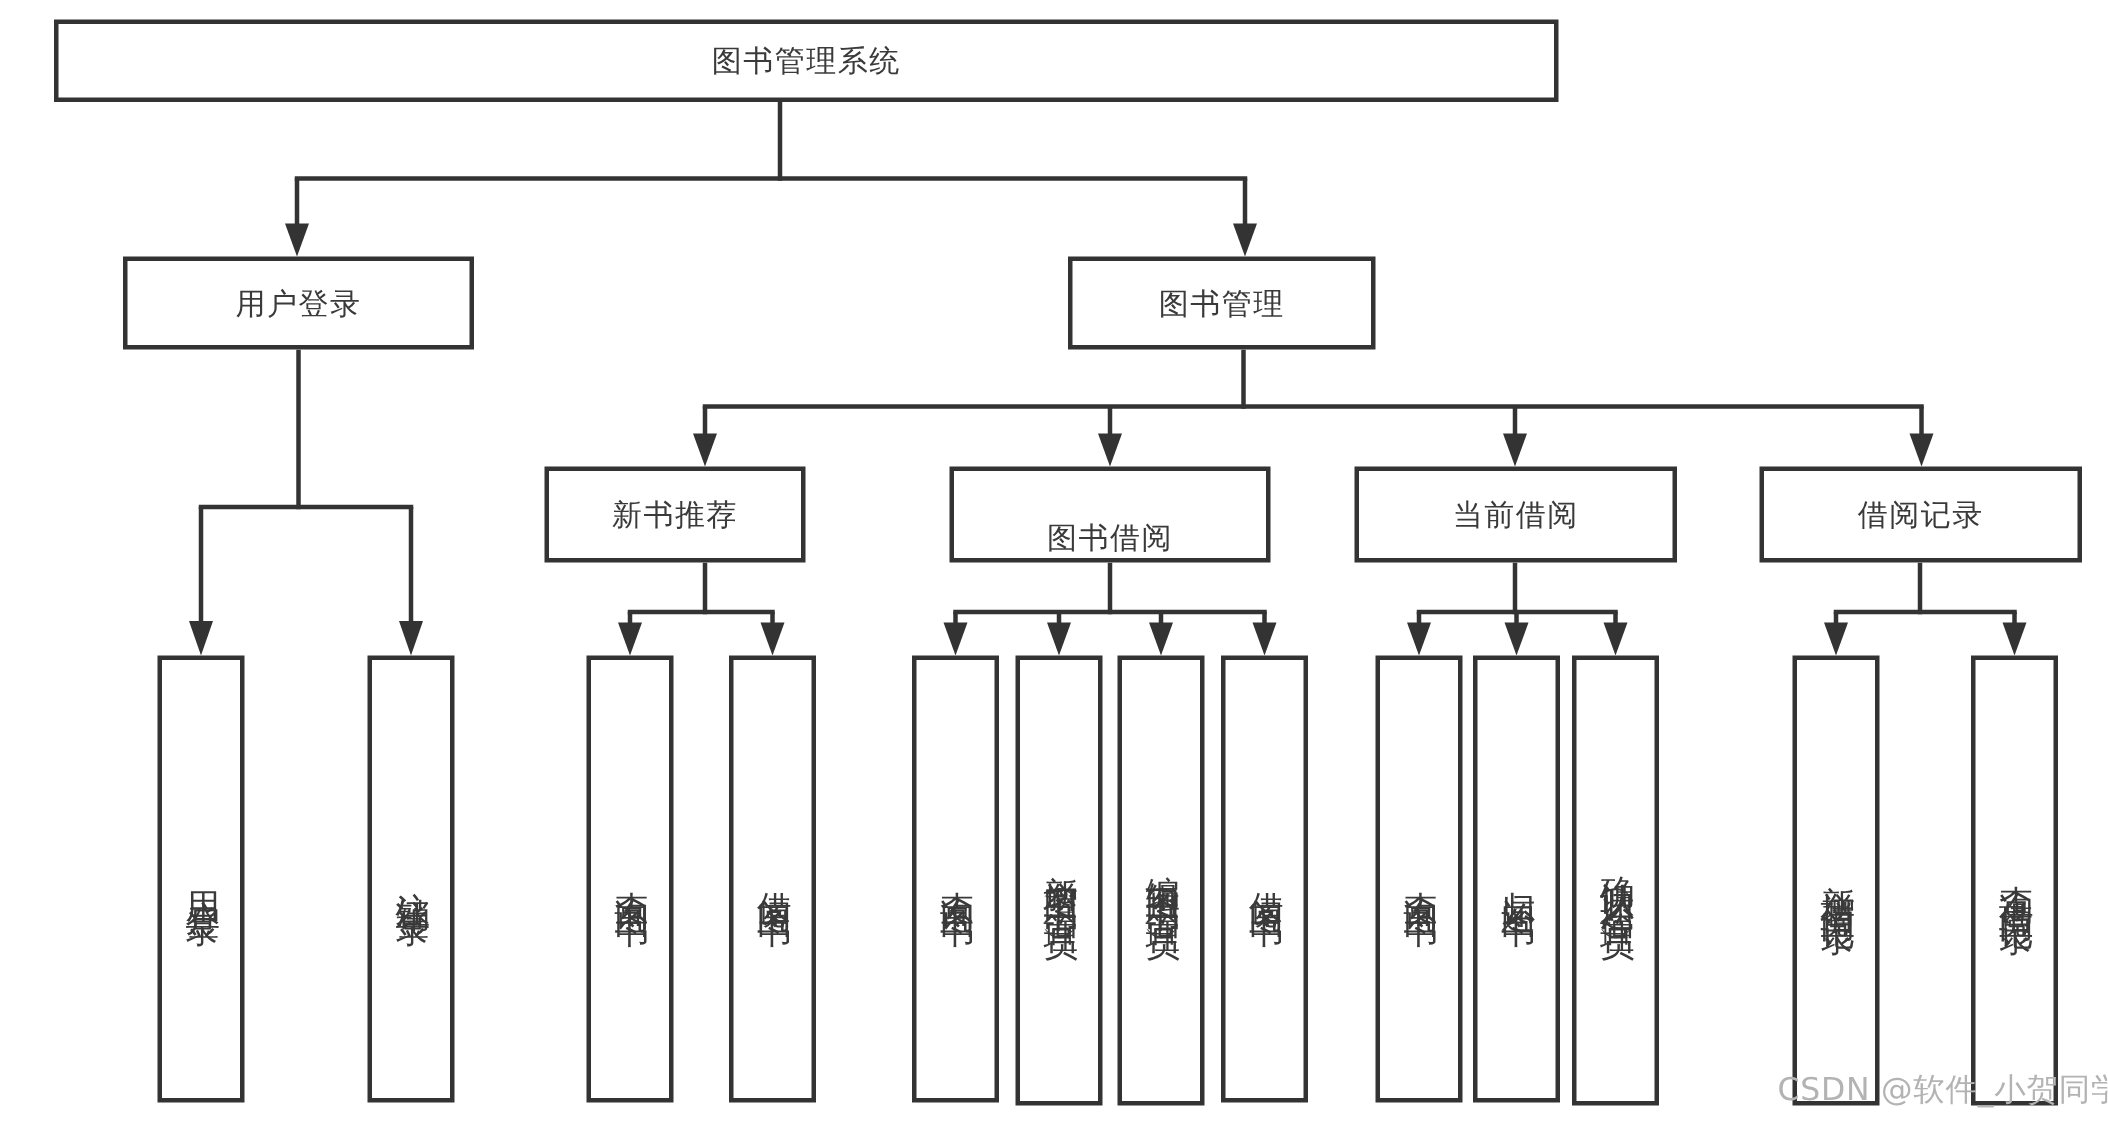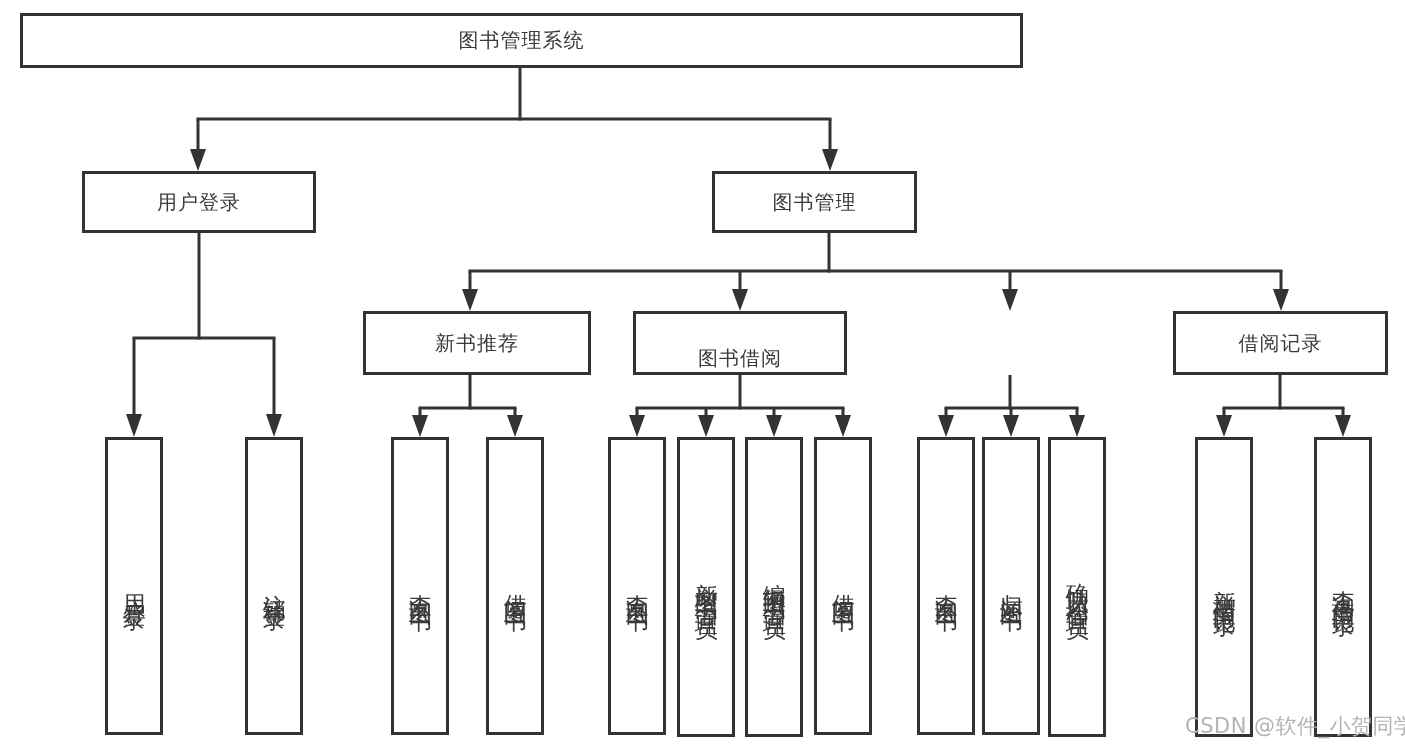--- a/index.html
+++ b/index.html
@@ -128,37 +128,40 @@
         <line x1="1280" y1="375" x2="1280" y2="409.5"></line>
         <line x1="1222.5" y1="408" x2="1344.5" y2="408"></line>
         <line x1="1224" y1="408" x2="1224" y2="420"></line>
         <polygon points="1216,415 1232,415 1224,437" stroke="none"></polygon>
         <line x1="1343" y1="408" x2="1343" y2="420"></line>
         <polygon points="1335,415 1351,415 1343,437" stroke="none"></polygon>
       </g>
     </g>
   </svg>
 
-  <div class="box hnode" style="left:20px;top:13px;width:1003px;height:55px;">
+  <div class="box hnode" style="left:36px;top:13px;width:1003px;height:55px;">
     <span>图书管理系统</span>
   </div>
 
   <div class="box hnode" style="left:82px;top:171px;width:234px;height:62px;">
     <span>用户登录</span>
   </div>
   <div class="box hnode" style="left:712px;top:171px;width:205px;height:62px;">
     <span>图书管理</span>
   </div>
 
-  <div class="box hnode" style="left:363px;top:311px;width:228px;height:64px;">
+  <div class="box hnode" style="left:363px;top:311px;width:174px;height:64px;">
     <span>新书推荐</span>
   </div>
   <div class="box hnode" style="left:633px;top:311px;width:214px;height:64px;align-items:flex-end;">
     <span>图书借阅</span>
   </div>
+  <div class="box hnode" style="left:903px;top:311px;width:215px;height:64px;">
+    <span>当前借阅</span>
+  </div>
   <div class="box hnode" style="left:1173px;top:311px;width:215px;height:64px;">
     <span>借阅记录</span>
   </div>
 
   <div class="box vnode" style="left:105px;top:437px;width:58px;height:298px;">
     <span>用户登录</span>
   </div>
   <div class="box vnode" style="left:245px;top:437px;width:58px;height:298px;">
     <span>注销登录</span>
   </div>

